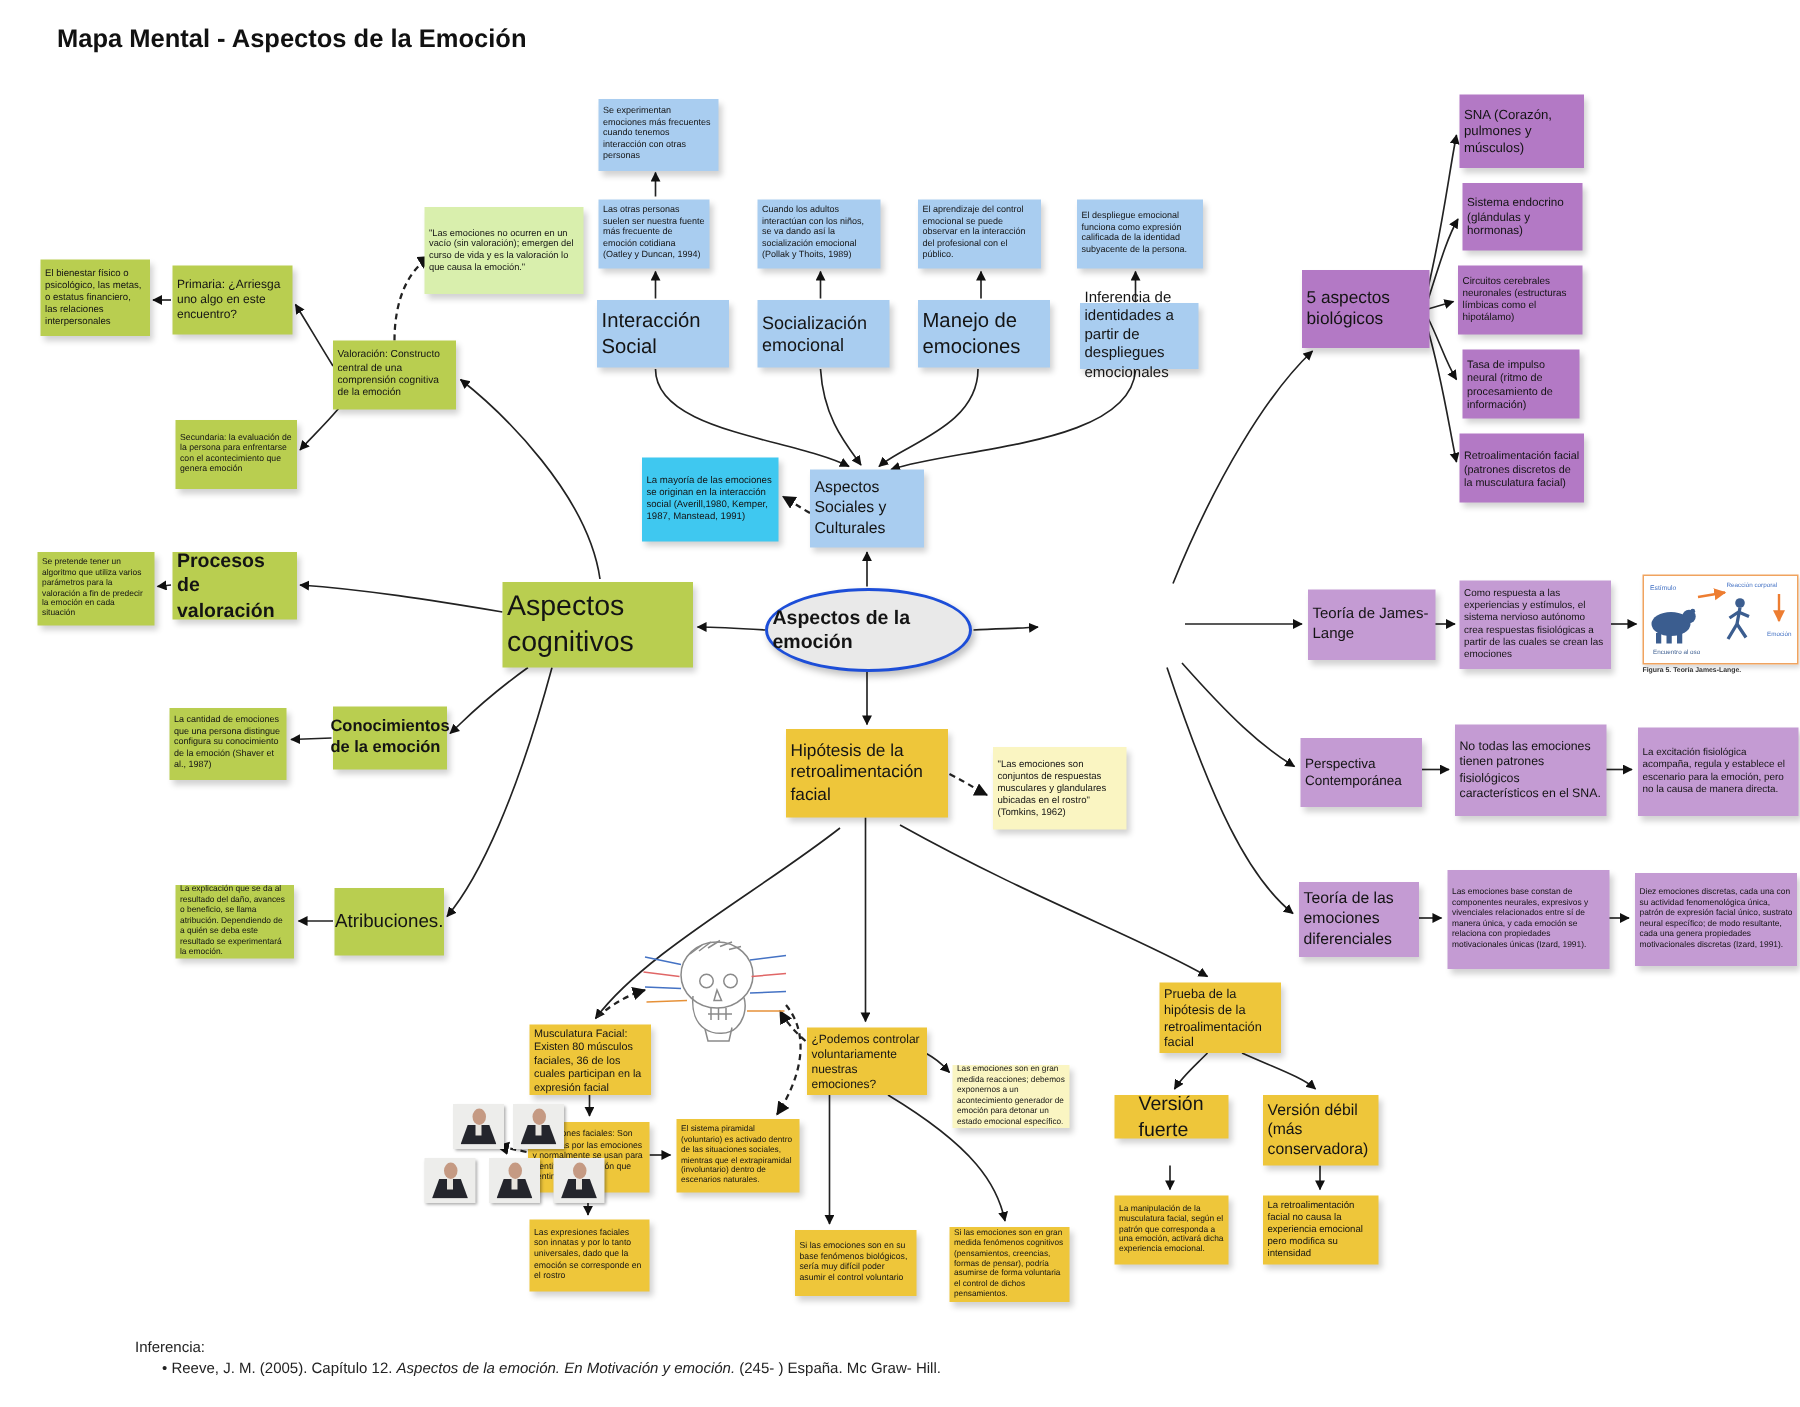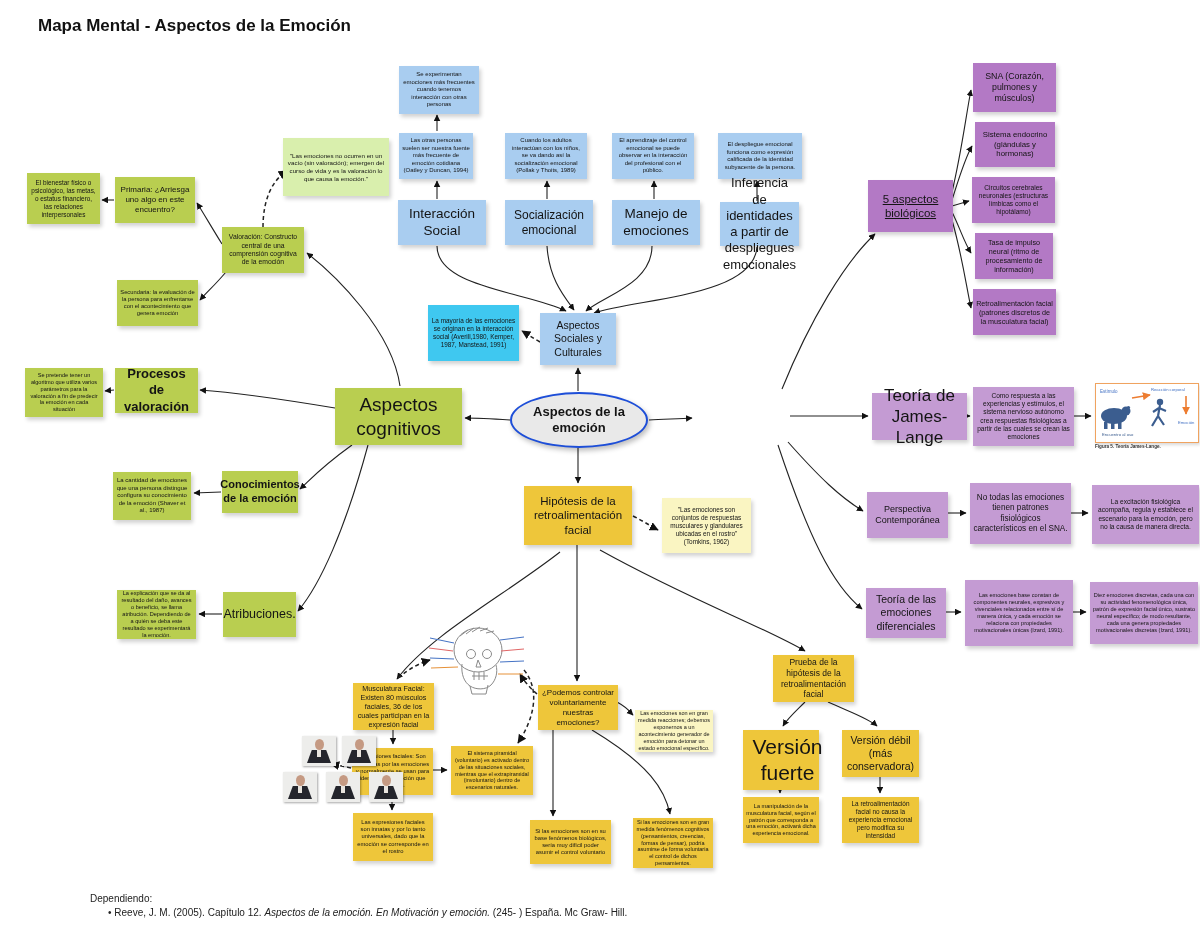--- a/index.html
+++ b/index.html
@@ -1,18 +1,18 @@
 <!DOCTYPE html>
 <html><head>
 <meta charset="utf-8">
 <style>
   html,body{margin:0;padding:0;background:#fff;font-family:"Liberation Sans",sans-serif;}
   #canvas{position:relative;width:1200px;height:938px;background:#ffffff;overflow:hidden;}
   #wires{position:absolute;left:0;top:0;z-index:1;}
-  .n{position:absolute;display:flex;align-items:center;justify-content:center;text-align:center;
+  .n{position:absolute;display:flex;align-items:center;justify-content:center;text-align:left;
      box-sizing:border-box;padding:2px 3px;color:#141414;line-height:1.25;z-index:2;
      box-shadow:2px 3px 4px rgba(0,0,0,.18);}
   .c-blue{background:#a9cdf0;}
   .c-cyan{background:#3fc8f0;}
   .c-green{background:#b9ce50;}
   .c-greenlight{background:#d9efad;}
   .c-purple{background:#b379c5;}
   .c-purplelight{background:#c49bd3;}
   .c-gold{background:#eec63a;}
   .c-goldlight{background:#faf5c2;}
@@ -120,44 +120,44 @@
   <div class="n ellipse" style="left:510px;top:392px;width:138px;height:56px;font-size:13px;">Aspectos de la emoción</div>
 
   <div class="n c-blue" style="left:399px;top:66px;width:80px;height:48px;font-size:6px;">Se experimentan emociones más frecuentes cuando tenemos interacción con otras personas</div>
   <div class="n c-blue" style="left:399px;top:133px;width:74px;height:46px;font-size:6px;">Las otras personas suelen ser nuestra fuente más frecuente de emoción cotidiana (Oatley y Duncan, 1994)</div>
   <div class="n c-blue" style="left:505px;top:133px;width:82px;height:46px;font-size:6px;">Cuando los adultos interactúan con los niños, se va dando así la socialización emocional (Pollak y Thoits, 1989)</div>
   <div class="n c-blue" style="left:612px;top:133px;width:82px;height:46px;font-size:6px;">El aprendizaje del control emocional se puede observar en la interacción del profesional con el público.</div>
   <div class="n c-blue" style="left:718px;top:133px;width:84px;height:46px;font-size:6px;">El despliegue emocional funciona como expresión calificada de la identidad subyacente de la persona.</div>
   <div class="n c-blue" style="left:398px;top:200px;width:88px;height:45px;font-size:13.5px;">Interacción Social</div>
   <div class="n c-blue" style="left:505px;top:200px;width:88px;height:45px;font-size:12px;">Socialización emocional</div>
   <div class="n c-blue" style="left:612px;top:200px;width:88px;height:45px;font-size:13.5px;">Manejo de emociones</div>
-  <div class="n c-blue" style="left:720px;top:202px;width:79px;height:44px;font-size:13px;">Inferencia de identidades a partir de despliegues emocionales</div>
+  <div class="n c-blue" style="left:720px;top:202px;width:79px;height:44px;font-size:10px;">Inferencia de identidades a partir de despliegues emocionales</div>
   <div class="n c-blue" style="left:540px;top:313px;width:76px;height:52px;font-size:10.5px;">Aspectos Sociales y Culturales</div>
   <div class="n c-cyan" style="left:428px;top:305px;width:91px;height:56px;font-size:6.4px;">La mayoría de las emociones se originan en la interacción social (Averill,1980, Kemper, 1987, Manstead, 1991)</div>
 
   <div class="n c-green" style="left:335px;top:388px;width:127px;height:57px;font-size:19px;">Aspectos cognitivos</div>
   <div class="n c-green" style="left:222px;top:227px;width:82px;height:46px;font-size:6.8px;">Valoración: Constructo central de una comprensión cognitiva de la emoción</div>
   <div class="n c-greenlight" style="left:283px;top:138px;width:106px;height:58px;font-size:6.2px;">"Las emociones no ocurren en un vacío (sin valoración); emergen del curso de vida y es la valoración lo que causa la emoción."</div>
   <div class="n c-green" style="left:115px;top:177px;width:80px;height:46px;font-size:8px;">Primaria: ¿Arriesga uno algo en este encuentro?</div>
   <div class="n c-green" style="left:27px;top:173px;width:73px;height:51px;font-size:6.4px;">El bienestar físico o psicológico, las metas, o estatus financiero, las relaciones interpersonales</div>
   <div class="n c-green" style="left:117px;top:280px;width:81px;height:46px;font-size:5.8px;">Secundaria: la evaluación de la persona para enfrentarse con el acontecimiento que genera emoción</div>
   <div class="n c-green" style="left:115px;top:368px;width:83px;height:45px;font-size:13px;font-weight:bold;">Procesos de valoración</div>
   <div class="n c-green" style="left:25px;top:368px;width:78px;height:49px;font-size:5.6px;">Se pretende tener un algoritmo que utiliza varios parámetros para la valoración a fin de predecir la emoción en cada situación</div>
   <div class="n c-green" style="left:222px;top:471px;width:76px;height:42px;font-size:11px;font-weight:bold;">Conocimientos de la emoción</div>
   <div class="n c-green" style="left:113px;top:472px;width:78px;height:48px;font-size:6px;">La cantidad de emociones que una persona distingue configura su conocimiento de la emoción (Shaver et al., 1987)</div>
   <div class="n c-green" style="left:223px;top:592px;width:73px;height:45px;font-size:12.5px;">Atribuciones.</div>
   <div class="n c-green" style="left:117px;top:590px;width:79px;height:49px;font-size:5.6px;">La explicación que se da al resultado del daño, avances o beneficio, se llama atribución. Dependiendo de a quién se deba este resultado se experimentará la emoción.</div>
 
-  <div class="n c-purple" style="left:868px;top:180px;width:85px;height:52px;font-size:11.5px;text-decoration:underline;">5 aspectos biológicos</div>
+  <div class="n c-purple" style="left:868px;top:180px;width:85px;height:52px;font-size:11.5px;">5 aspectos biológicos</div>
   <div class="n c-purple" style="left:973px;top:63px;width:83px;height:49px;font-size:8.8px;">SNA (Corazón, pulmones y músculos)</div>
   <div class="n c-purple" style="left:975px;top:122px;width:80px;height:45px;font-size:7.8px;">Sistema endocrino (glándulas y hormonas)</div>
   <div class="n c-purple" style="left:972px;top:177px;width:83px;height:46px;font-size:6.6px;">Circuitos cerebrales neuronales (estructuras límbicas como el hipotálamo)</div>
   <div class="n c-purple" style="left:975px;top:233px;width:78px;height:46px;font-size:7.2px;">Tasa de impulso neural (ritmo de procesamiento de información)</div>
   <div class="n c-purple" style="left:973px;top:289px;width:83px;height:46px;font-size:7.2px;">Retroalimentación facial (patrones discretos de la musculatura facial)</div>
-  <div class="n c-purplelight" style="left:872px;top:393px;width:95px;height:47px;font-size:17px;">Teoría de James-Lange</div>
+  <div class="n c-purplelight" style="left:872px;top:393px;width:85px;height:47px;font-size:10px;">Teoría de James-Lange</div>
   <div class="n c-purplelight" style="left:973px;top:387px;width:101px;height:59px;font-size:6.6px;">Como respuesta a las experiencias y estímulos, el sistema nervioso autónomo crea respuestas fisiológicas a partir de las cuales se crean las emociones</div>
   <div class="n c-purplelight" style="left:867px;top:492px;width:81px;height:46px;font-size:9px;">Perspectiva Contemporánea</div>
   <div class="n c-purplelight" style="left:970px;top:483px;width:101px;height:61px;font-size:8.2px;">No todas las emociones tienen patrones fisiológicos característicos en el SNA.</div>
   <div class="n c-purplelight" style="left:1092px;top:485px;width:107px;height:59px;font-size:6.6px;">La excitación fisiológica acompaña, regula y establece el escenario para la emoción, pero no la causa de manera directa.</div>
   <div class="n c-purplelight" style="left:866px;top:588px;width:80px;height:50px;font-size:10.5px;">Teoría de las emociones diferenciales</div>
   <div class="n c-purplelight" style="left:965px;top:580px;width:108px;height:66px;font-size:5.6px;">Las emociones base constan de componentes neurales, expresivos y vivenciales relacionados entre sí de manera única, y cada emoción se relaciona con propiedades motivacionales únicas (Izard, 1991).</div>
   <div class="n c-purplelight" style="left:1090px;top:582px;width:108px;height:62px;font-size:5.6px;">Diez emociones discretas, cada una con su actividad fenomenológica única, patrón de expresión facial único, sustrato neural específico; de modo resultante, cada una genera propiedades motivacionales discretas (Izard, 1991).</div>
 
   <div class="figbox">
     <svg width="100" height="56" viewBox="0 0 100 56">
@@ -196,21 +196,21 @@
   <div class="n c-goldlight" style="left:662px;top:498px;width:89px;height:55px;font-size:6.4px;">"Las emociones son conjuntos de respuestas musculares y glandulares ubicadas en el rostro" (Tomkins, 1962)</div>
   <div class="n c-gold" style="left:353px;top:683px;width:81px;height:47px;font-size:7.2px;">Musculatura Facial: Existen 80 músculos faciales, 36 de los cuales participan en la expresión facial</div>
   <div class="n c-gold" style="left:352px;top:748px;width:81px;height:47px;font-size:5.8px;">Expresiones faciales: Son activadas por las emociones y normalmente se usan para identificar la emoción que sentimos.</div>
   <div class="n c-gold" style="left:353px;top:813px;width:80px;height:48px;font-size:5.8px;">Las expresiones faciales son innatas y por lo tanto universales, dado que la emoción se corresponde en el rostro</div>
   <div class="n c-gold" style="left:451px;top:746px;width:82px;height:49px;font-size:5.5px;">El sistema piramidal (voluntario) es activado dentro de las situaciones sociales, mientras que el extrapiramidal (involuntario) dentro de escenarios naturales.</div>
   <div class="n c-gold" style="left:538px;top:685px;width:80px;height:45px;font-size:8px;">¿Podemos controlar voluntariamente nuestras emociones?</div>
   <div class="n c-goldlight" style="left:635px;top:710px;width:78px;height:42px;font-size:5.5px;">Las emociones son en gran medida reacciones; debemos exponernos a un acontecimiento generador de emoción para detonar un estado emocional específico.</div>
   <div class="n c-gold" style="left:530px;top:820px;width:81px;height:44px;font-size:5.8px;">Si las emociones son en su base fenómenos biológicos, sería muy difícil poder asumir el control voluntario</div>
   <div class="n c-gold" style="left:633px;top:818px;width:80px;height:50px;font-size:5.5px;">Si las emociones son en gran medida fenómenos cognitivos (pensamientos, creencias, formas de pensar), podría asumirse de forma voluntaria el control de dichos pensamientos.</div>
   <div class="n c-gold" style="left:773px;top:655px;width:81px;height:47px;font-size:8.5px;">Prueba de la hipótesis de la retroalimentación facial</div>
-  <div class="n c-gold" style="left:743px;top:730px;width:76px;height:60px;font-size:21px;padding-left:16px;">Versión fuerte</div>
+  <div class="n c-gold" style="left:743px;top:730px;width:76px;height:29px;font-size:13px;padding-left:16px;">Versión fuerte</div>
   <div class="n c-gold" style="left:842px;top:730px;width:77px;height:47px;font-size:10.5px;">Versión débil (más conservadora)</div>
   <div class="n c-gold" style="left:743px;top:797px;width:76px;height:46px;font-size:5.6px;">La manipulación de la musculatura facial, según el patrón que corresponda a una emoción, activará dicha experiencia emocional.</div>
   <div class="n c-gold" style="left:842px;top:797px;width:77px;height:46px;font-size:6.4px;">La retroalimentación facial no causa la experiencia emocional pero modifica su intensidad</div>
 
   <div class="skullbox">
     <svg width="98" height="74" viewBox="0 0 98 74">
       <g fill="none" stroke="#8a8a8a" stroke-width="1">
         <ellipse cx="50" cy="26" rx="24" ry="22"></ellipse>
         <path d="M34,40 C33,50 36,58 42,62 C48,66 58,66 63,61 C68,56 70,48 68,41"></path>
         <path d="M42,62 L44,70 L58,70 L60,61"></path>
@@ -248,20 +248,20 @@
   <div class="face" style="left:326px;top:772px;">
       <div class="head"></div>
       <div class="suit"></div>
     </div>
   <div class="face" style="left:369px;top:772px;">
       <div class="head"></div>
       <div class="suit"></div>
     </div>
 
   <div class="refs">
-    <div>Dependiendo:</div>
+    <div>Inferencia:</div>
     <div class="entry">
       <span>•</span>
       <span>Reeve, J. M. (2005). Capítulo 12. </span><i>Aspectos de la emoción. En Motivación y emoción.</i><span> (245- ) España. Mc Graw- Hill.</span>
     </div>
   </div>
 
 </div>
 
 </body></html>

